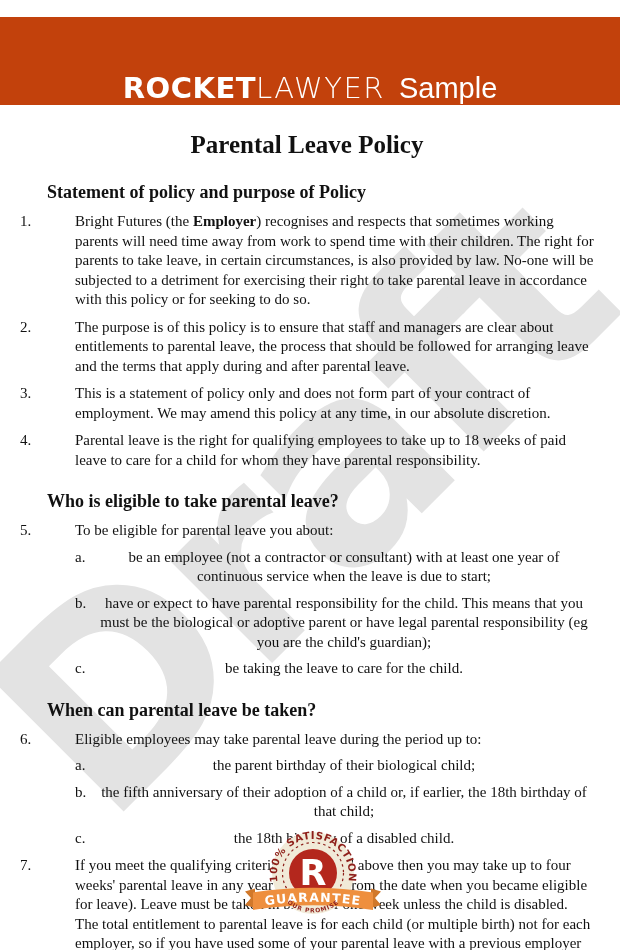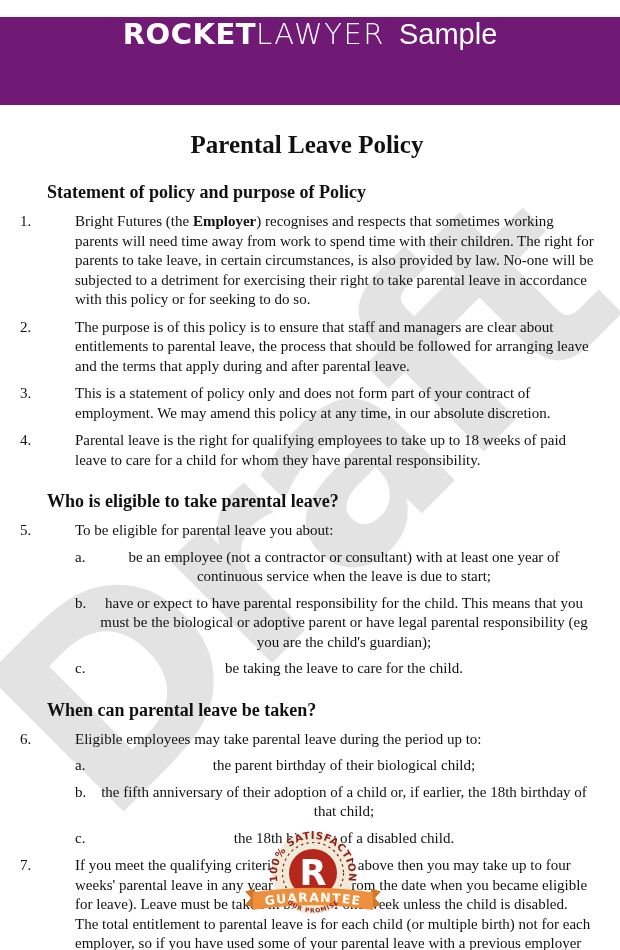--- a/index.html
+++ b/index.html
@@ -27,23 +27,23 @@
     z-index: 0;
     white-space: nowrap;
     user-select: none;
   }
   
   .topbar {
     position: relative;
     z-index: 2;
     margin-top: 17px;
     height: 88px;
-    background: #701a75;
+    background: #c2410c;
     display: flex;
-    align-items: flex-start;
+    align-items: flex-end;
     justify-content: center;
   }
   .brand { color: #ffffff; white-space: nowrap; }
   .brand .bold {
     font-family: "DejaVu Sans", sans-serif;
     font-weight: 800;
     font-size: 29px;
     letter-spacing: 0.5px;
   }
   .brand .light {

